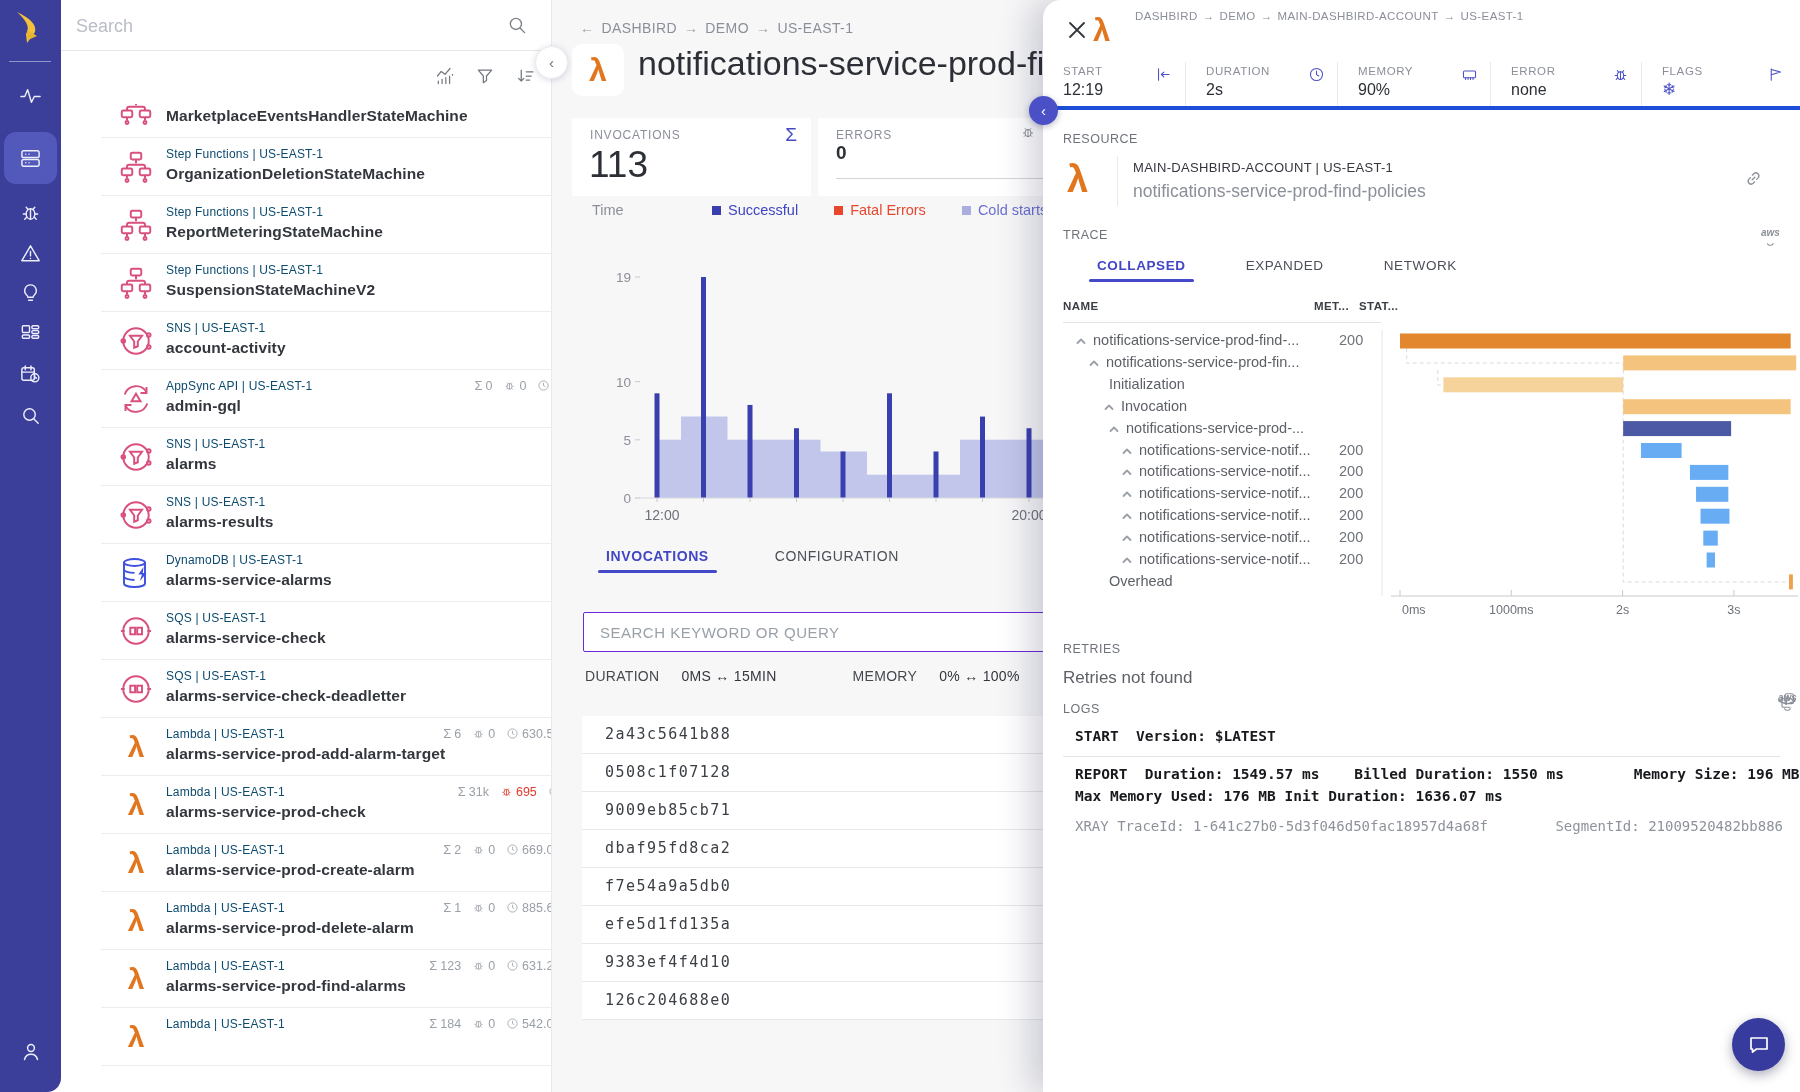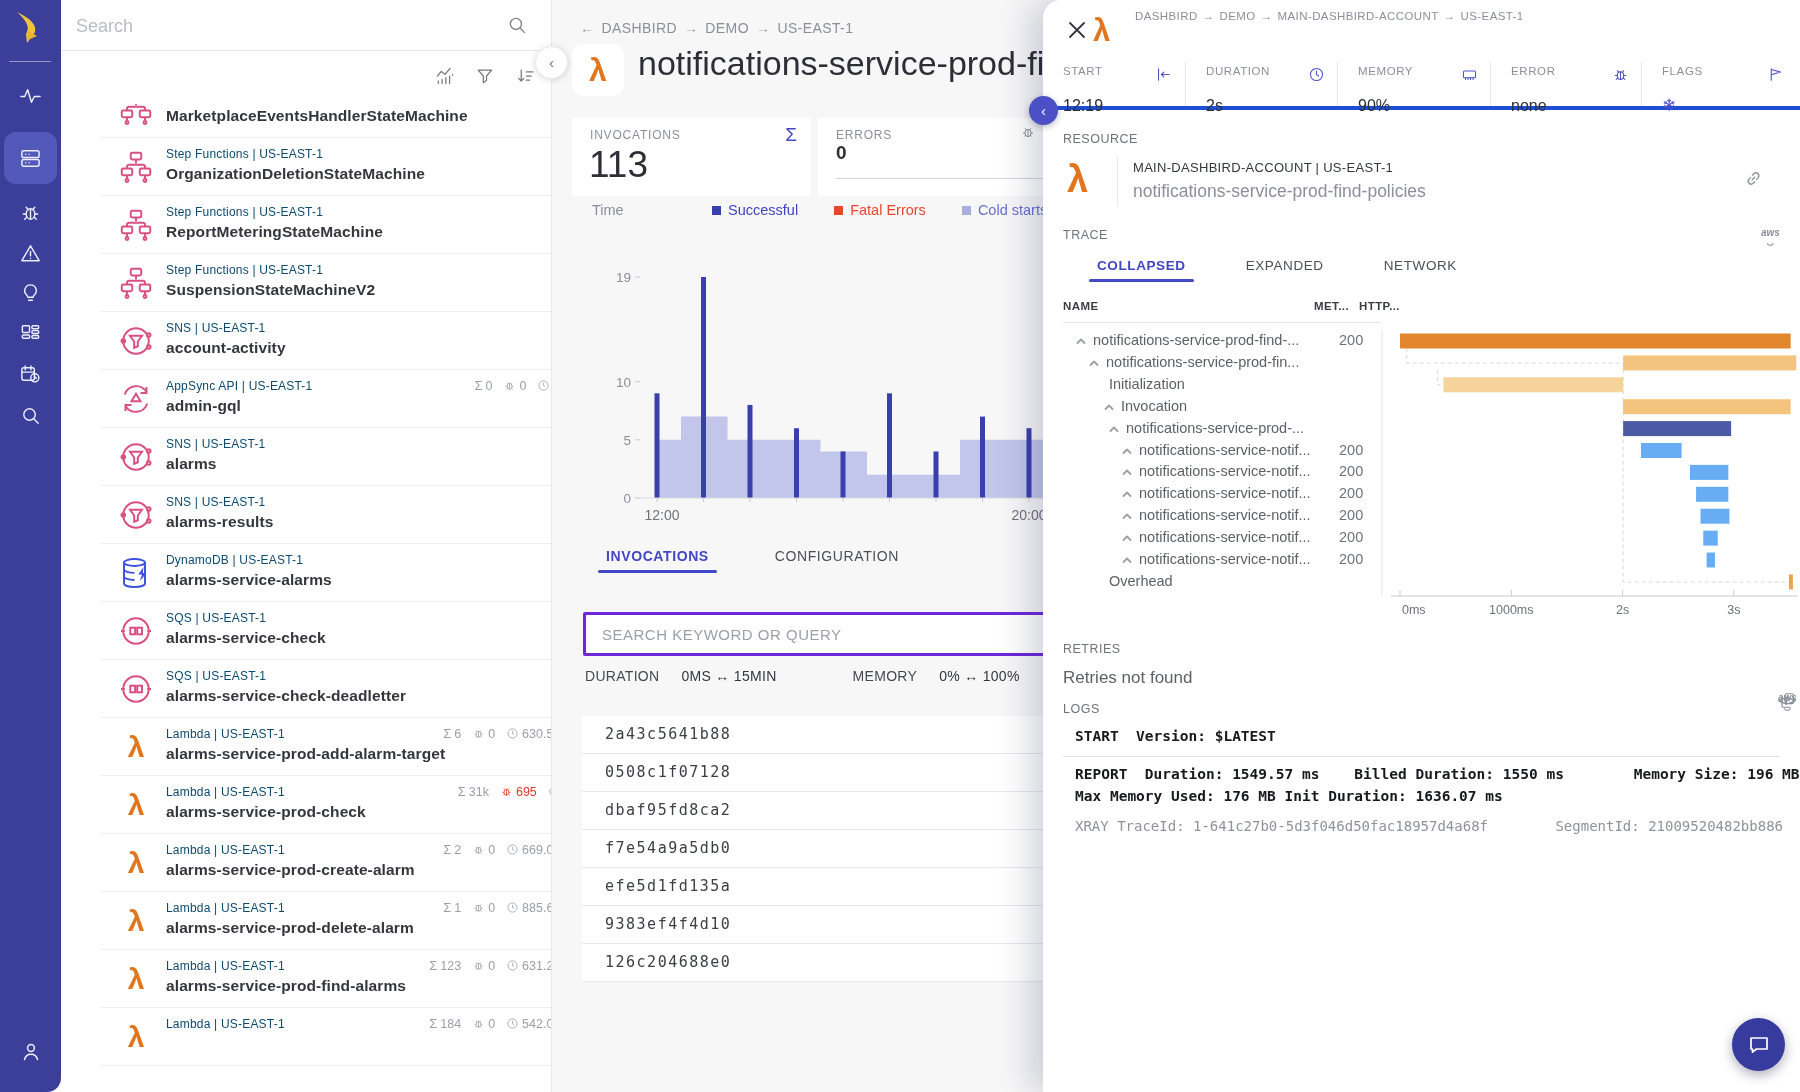--- a/index.html
+++ b/index.html
@@ -67,21 +67,21 @@
   #fp-err-bug{position:absolute;right:112px;top:6px;width:16px;height:16px;stroke:#85898f;fill:none;stroke-width:1.4;}
   #fp-timelab{position:absolute;left:40px;top:202px;font-size:14.5px;color:#8b8f99;}
   #fp-legend{position:absolute;left:160px;top:202px;display:flex;gap:36px;white-space:nowrap;}
   .leg-item{display:flex;align-items:center;gap:7px;font-size:14.5px;cursor:pointer;}
   .leg-sq{width:9px;height:9px;display:inline-block;}
   #inv-chart{position:absolute;left:43px;top:230px;}
   #fp-tabs{position:absolute;left:54px;top:548px;display:flex;gap:66px;}
   .tab{font-size:14px;letter-spacing:.6px;color:#4b4f57;padding-bottom:9px;cursor:pointer;position:relative;}
   .tab.active{color:#4246c4;font-weight:700;}
   .tab.active::after{content:"";position:absolute;left:-8px;right:-8px;bottom:0;height:3px;background:#4449c9;border-radius:2px;}
-  #fp-searchbox{position:absolute;left:31px;top:612px;width:760px;height:38px;background:#fff;border:3px solid #6d28d9;border-radius:2px;}
+  #fp-searchbox{position:absolute;left:31px;top:612px;width:760px;height:38px;background:#fff;border:1px solid #6d28d9;border-radius:2px;}
   #fp-searchbox input{position:absolute;left:14px;top:4px;width:500px;height:28px;border:none;outline:none;font-size:15px;
     letter-spacing:.5px;color:#3a3e44;font-family:"Liberation Sans",sans-serif;}
   #fp-searchbox input::placeholder{color:#9aa0a8;}
   #fp-filters{position:absolute;left:33px;top:668px;display:flex;gap:22px;font-size:14px;color:#45494f;letter-spacing:.3px;white-space:nowrap;}
   #fp-filters .fl{color:#45494f;font-weight:400;}
   #fp-filters .fv{color:#33373d;}
   #fp-filters .gap{width:32px;}
   #id-list{position:absolute;left:30px;top:716px;width:762px;}
   .id-row{position:relative;height:37px;line-height:37px;background:#fff;border-bottom:1px solid #e7e8eb;
     font-family:"DejaVu Sans Mono","Liberation Mono",monospace;font-size:15px;letter-spacing:1.5px;color:#3c4046;
@@ -94,21 +94,21 @@
   #req-close{position:absolute;left:16px;top:16px;width:28px;height:28px;background:none;border:none;cursor:pointer;}
   #req-close svg{width:24px;height:24px;stroke:#33373d;stroke-width:1.8;stroke-linecap:round;}
   #req-lambda{position:absolute;left:50px;top:13px;font-size:31px;font-weight:700;color:#e2761f;}
   #req-breadcrumb{position:absolute;left:92px;top:10px;font-size:11.5px;color:#8b8f99;letter-spacing:.4px;white-space:nowrap;}
   #req-breadcrumb .sep{margin:0 5px;}
   #req-title{position:absolute;left:92px;top:26px;font-size:21px;color:#26292e;font-weight:400;white-space:nowrap;}
   #req-stats{position:absolute;left:0;top:62px;width:757px;height:44px;border-bottom:4px solid #1d4ed8;}
   .stat-col{position:absolute;top:0;height:44px;border-left:1px solid #e8e9ec;}
   .stat-col:first-child{border-left:none;}
   .stat-lab{position:absolute;left:20px;top:3px;font-size:11.5px;color:#8b8f99;letter-spacing:.6px;}
-  .stat-val{position:absolute;left:20px;top:19px;font-size:16px;color:#2c2f35;margin-top:16px;}
+  .stat-val{position:absolute;left:20px;top:19px;font-size:16px;color:#2c2f35;}
   .stat-val.flake{color:#4d52c8;font-size:17px;top:17px;}
   .stat-ico{position:absolute;top:4px;width:17px;height:17px;}
   .stat-ico svg{width:17px;height:17px;stroke:#4d52c8;fill:none;stroke-width:1.5;stroke-linecap:round;stroke-linejoin:round;}
   .sec-label{position:absolute;left:20px;font-size:12.5px;color:#6e727a;letter-spacing:.5px;}
   #res-lambda{position:absolute;left:24px;top:158px;font-size:38px;font-weight:700;color:#e2761f;}
   #res-vline{position:absolute;left:74px;top:156px;width:1px;height:50px;background:#e8e9ec;}
   #res-account{position:absolute;left:90px;top:160px;font-size:13px;color:#33373d;letter-spacing:.3px;}
   #res-name{position:absolute;left:90px;top:181px;font-size:17.5px;color:#8b8f99;}
   .corner-ico{position:absolute;background:none;border:none;padding:0;cursor:pointer;}
   .corner-ico svg{stroke:#8a8f98;fill:none;stroke-width:1.5;stroke-linecap:round;stroke-linejoin:round;}
@@ -675,20 +675,21 @@
     <div id="fp-filters">
       <span class="fl">DURATION</span>
       <span class="fv">0MS ↔ 15MIN</span>
       <span class="gap ni"></span>
       <span class="fl">MEMORY</span>
       <span class="fv">0% ↔ 100%</span>
     </div>
     <div id="id-list">
         <div class="id-row">2a43c5641b88</div>
         <div class="id-row">0508c1f07128</div>
+        <div class="id-row">9009eb85cb71</div>
         <div class="id-row">dbaf95fd8ca2</div>
         <div class="id-row">f7e54a9a5db0</div>
         <div class="id-row">efe5d1fd135a</div>
         <div class="id-row">9383ef4f4d10</div>
         <div class="id-row">126c204688e0</div>
       </div>
   </section>
 
   <aside id="request-panel">
     <button id="req-close">
@@ -765,21 +766,21 @@
     <button class="corner-ico awsico" style="left:718px;top:228px">aws<span class="arc">‿</span></button>
 
     <div id="trace-tabs">
         <span class="tab active">COLLAPSED</span>
         <span class="tab">EXPANDED</span>
         <span class="tab">NETWORK</span>
       </div>
     <div id="trace-head">
       <span class="c1">NAME</span>
       <span class="c2">MET...</span>
-      <span class="c3">HTTP...</span>
+      <span class="c3">STAT...</span>
     </div>
     <div id="trace-headline" class="ni"></div>
     <div id="trace-rows">
         <div class="tr-row" style="top: 0px;">
           <span class="tr-chev" style="left:33px">
             <svg viewBox="0 0 10 10">
               <path d="M1.5 7 5 3.5 8.5 7"></path>
             </svg>
           </span>
           <span class="tr-name" style="left:50px">notifications-service-prod-find-...</span>

